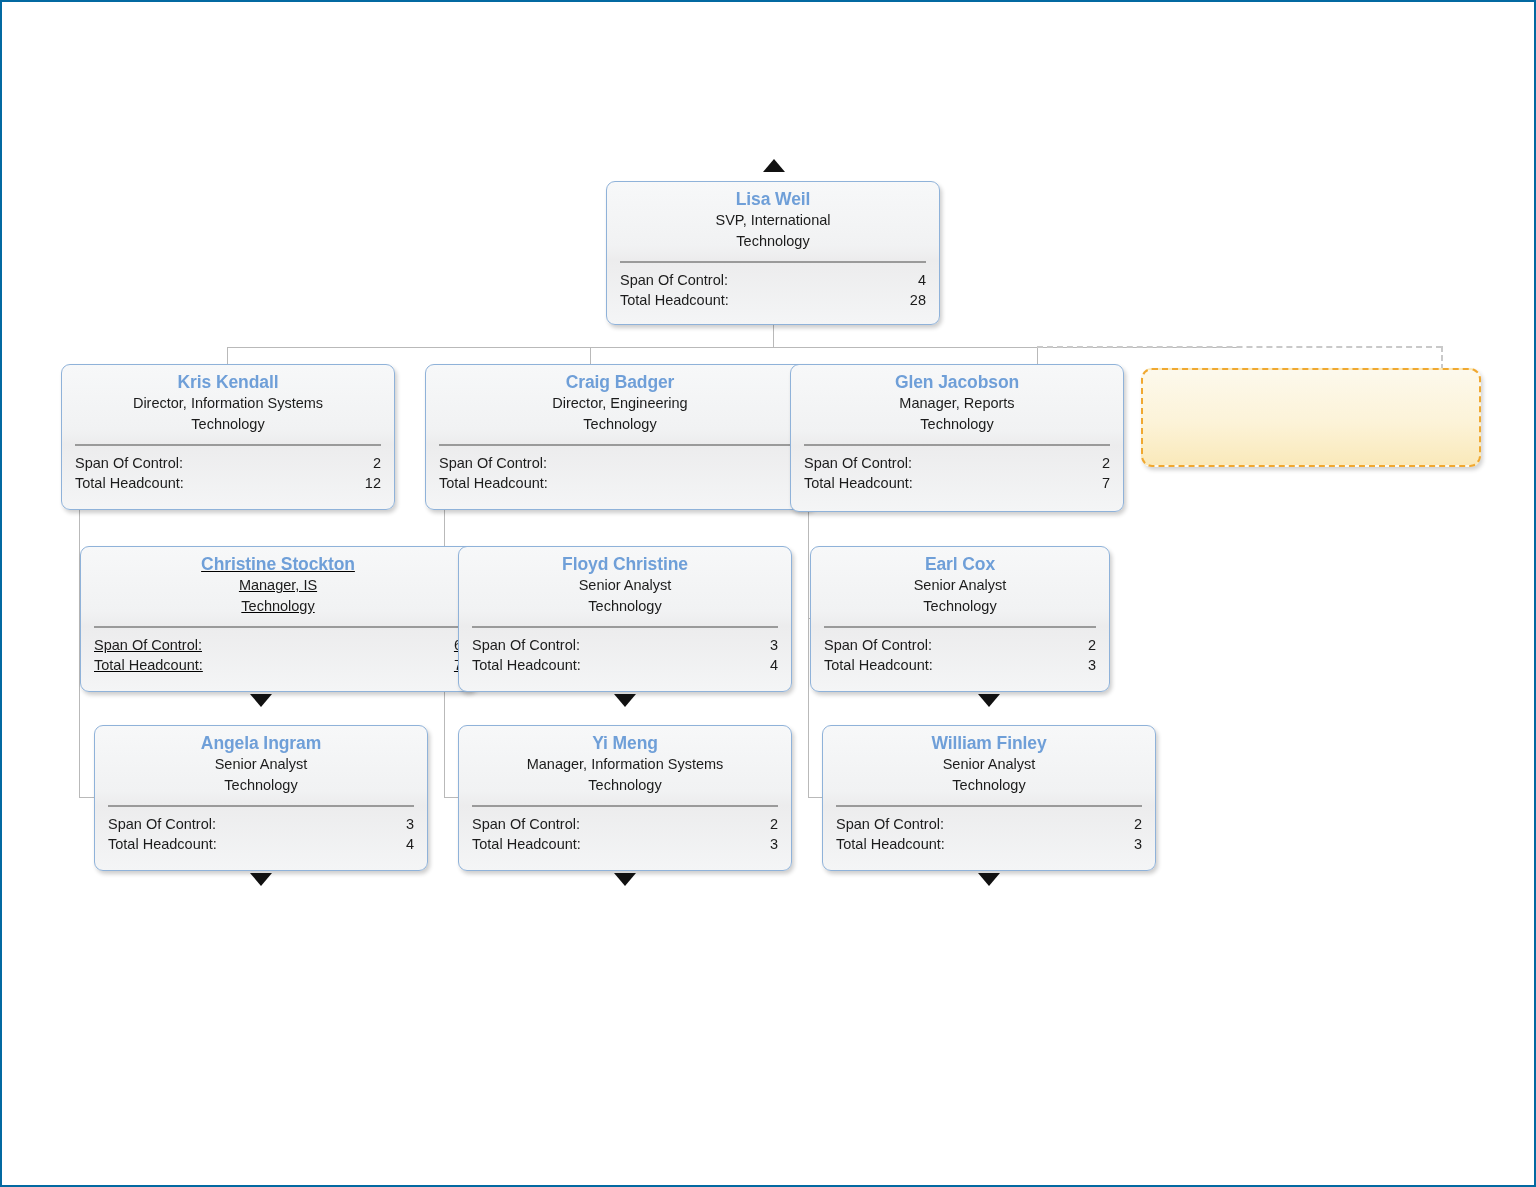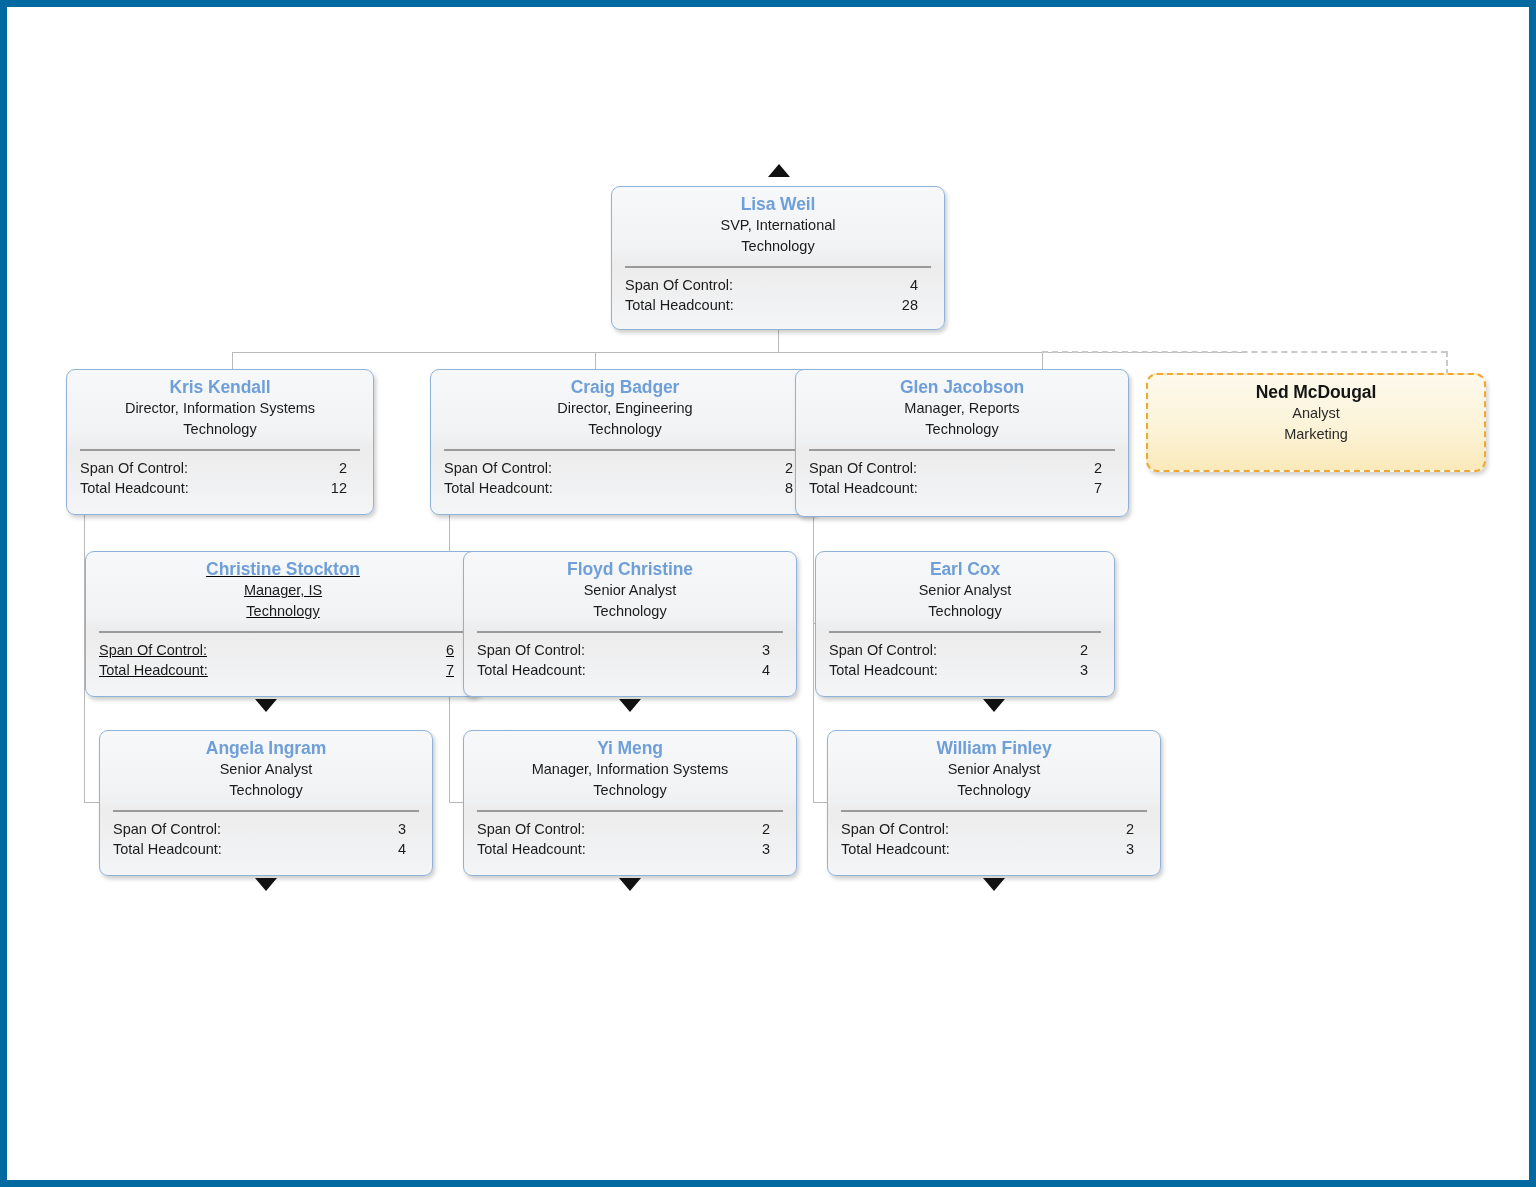--- a/index.html
+++ b/index.html
@@ -13,21 +13,21 @@
     height: 1187px;
     font-family: "Liberation Sans", sans-serif;
     overflow: hidden;
   }
 
   #canvas {
     position: relative;
     width: 1536px;
     height: 1187px;
     background: #ffffff;
-    border: 7px solid #0369a1;
+    border: 2px solid #0369a1;
     box-sizing: border-box;
   }
 
   
   .node {
     position: absolute;
     box-sizing: border-box;
     border: 1px solid #8fb2d9;
     border-radius: 9px;
     background: linear-gradient(to bottom, #f7f8f9 0%, #f1f2f3 45%, #ececed 55%, #f4f5f6 100%);
@@ -58,21 +58,21 @@
     white-space: nowrap;
   }
 
   .node-divider {
     height: 0;
     border-top: 2px solid #9a9a9a;
     margin: 3px 13px 0 13px;
   }
 
   .node-stats {
-    padding: 7px 26px 8px 13px;
+    padding: 7px 13px 8px 13px;
   }
 
   .stat-row {
     display: flex;
     justify-content: space-between;
     align-items: baseline;
     font-size: 14.5px;
     color: #1c1c1c;
     line-height: 1.42;
     white-space: nowrap;
@@ -187,21 +187,21 @@
         <span class="stat-label">Span Of Control:</span>
         <span class="stat-value">4</span>
       </div>
       <div class="stat-row">
         <span class="stat-label">Total Headcount:</span>
         <span class="stat-value">28</span>
       </div>
     </div>
   </div>
 
-  <div class="node" style="left:59px; top:362px; width:308px; height:146px;">
+  <div class="node" style="left:59px; top:362px; width:334px; height:146px;">
     <div class="node-top">
       <div class="node-name">Kris Kendall</div>
       <div class="node-title">Director, Information Systems</div>
       <div class="node-dept">Technology</div>
     </div>
     <div class="node-divider"></div>
     <div class="node-stats">
       <div class="stat-row">
         <span class="stat-label">Span Of Control:</span>
         <span class="stat-value">2</span>
@@ -245,25 +245,20 @@
         <span class="stat-value">2</span>
       </div>
       <div class="stat-row">
         <span class="stat-label">Total Headcount:</span>
         <span class="stat-value">7</span>
       </div>
     </div>
   </div>
 
   <div class="node alt" style="left:1139px; top:366px; width:340px; height:99px;">
-    <div class="node-top">
-      <div class="node-name">Ned McDougal</div>
-      <div class="node-title">Analyst</div>
-      <div class="node-dept">Marketing</div>
-    </div>
   </div>
 
   <div class="node" style="left:78px; top:544px; width:396px; height:146px;text-decoration:underline;">
     <div class="node-top">
       <div class="node-name">Christine Stockton</div>
       <div class="node-title">Manager, IS</div>
       <div class="node-dept">Technology</div>
     </div>
     <div class="node-divider"></div>
     <div class="node-stats">

